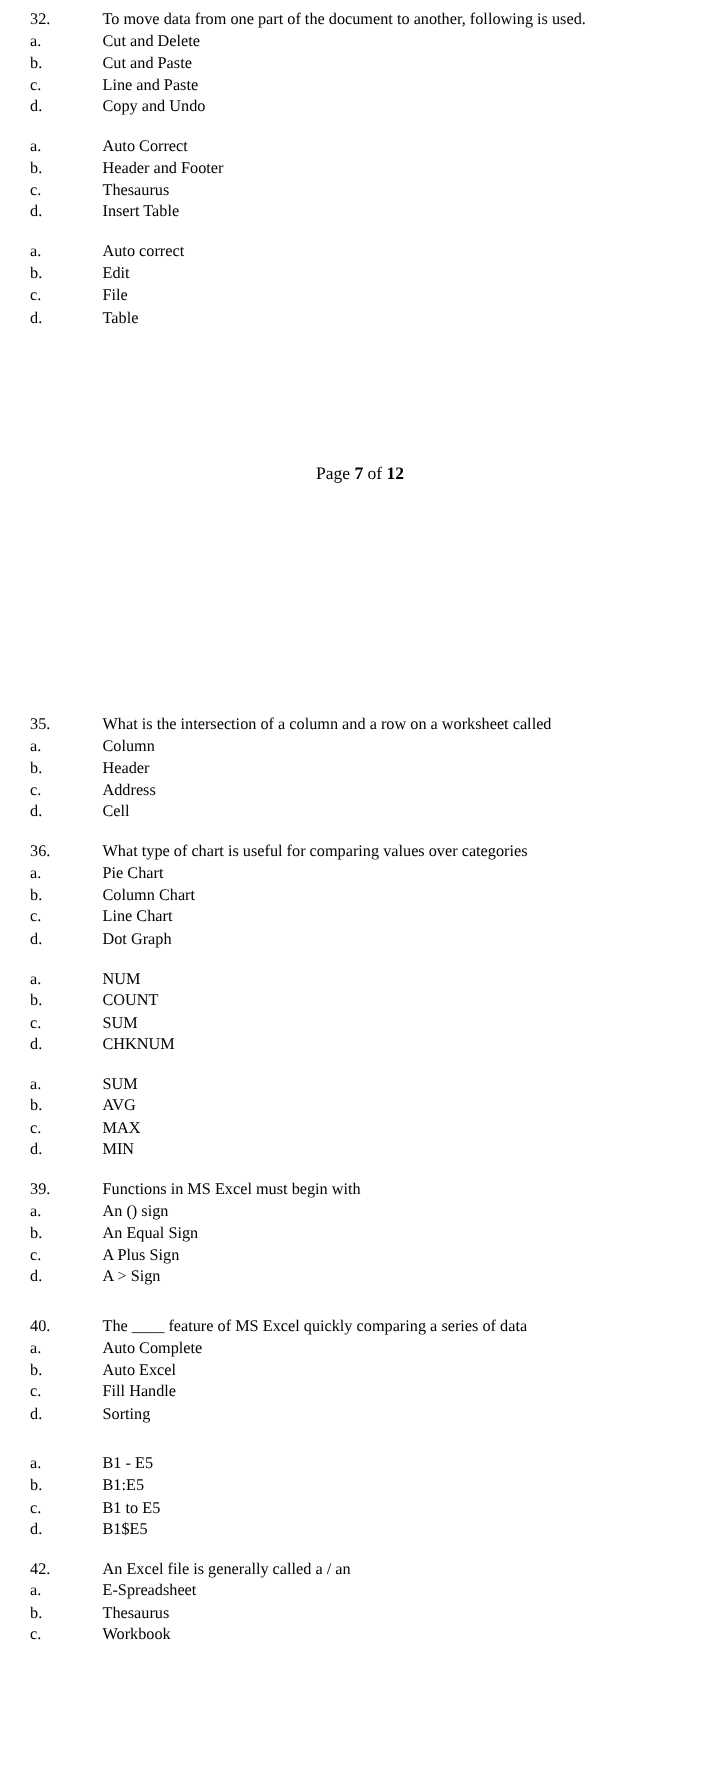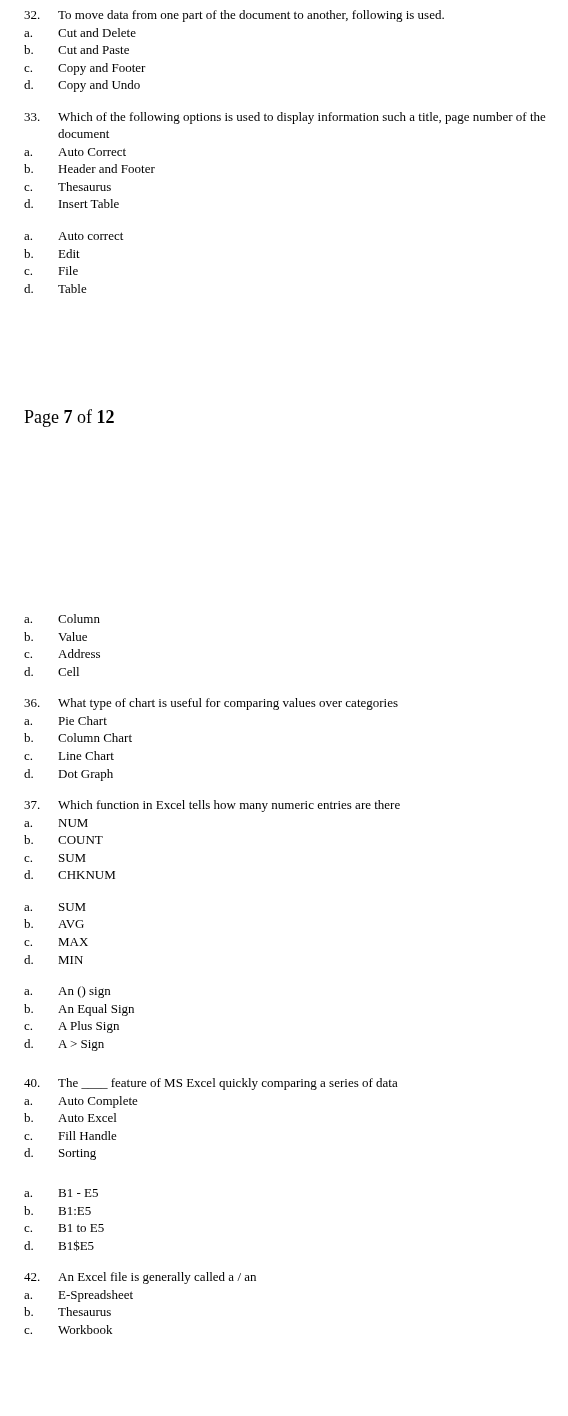--- a/index.html
+++ b/index.html
@@ -33,24 +33,25 @@
     display: flex;
     align-items: baseline;
     line-height: 1.35;
   }
   .q-label {
     width: 34px;
     flex-shrink: 0;
   }
   .q-text {
     flex: 1;
+    margin-left: 24px;
   }
   .page-footer {
-    text-align: left;
-    font-size: 18px;
+    text-align: center;
+    font-size: 14px;
     padding-top: 96px;
   }
   .page-footer .b { font-weight: bold; }
 </style>
 </head>
 <body>
 
 <div id="root">
     <div class="page first">
       <div class="question-block">
@@ -61,32 +62,28 @@
         <div class="q-row">
           <div class="q-label">a.</div>
           <div class="q-text">Cut and Delete</div>
         </div>
         <div class="q-row">
           <div class="q-label">b.</div>
           <div class="q-text">Cut and Paste</div>
         </div>
         <div class="q-row">
           <div class="q-label">c.</div>
-          <div class="q-text">Copy and Footer</div>
+          <div class="q-text">Line and Paste</div>
         </div>
         <div class="q-row">
           <div class="q-label">d.</div>
           <div class="q-text">Copy and Undo</div>
         </div>
       </div>
       <div class="question-block">
-        <div class="q-row">
-          <div class="q-label">33.</div>
-          <div class="q-text">Which of the following options is used to display information such a title, page number of the document</div>
-        </div>
         <div class="q-row">
           <div class="q-label">a.</div>
           <div class="q-text">Auto Correct</div>
         </div>
         <div class="q-row">
           <div class="q-label">b.</div>
           <div class="q-text">Header and Footer</div>
         </div>
         <div class="q-row">
           <div class="q-label">c.</div>
@@ -114,26 +111,30 @@
           <div class="q-label">d.</div>
           <div class="q-text">Table</div>
         </div>
       </div>
       <div class="page-footer"><span>Page </span><span class="b">7</span><span> of </span><span class="b">12</span></div>
     </div>
     <div class="gap"></div>
     <div class="page second">
       <div class="question-block">
         <div class="q-row">
+          <div class="q-label">35.</div>
+          <div class="q-text">What is the intersection of a column and a row on a worksheet called</div>
+        </div>
+        <div class="q-row">
           <div class="q-label">a.</div>
           <div class="q-text">Column</div>
         </div>
         <div class="q-row">
           <div class="q-label">b.</div>
-          <div class="q-text">Value</div>
+          <div class="q-text">Header</div>
         </div>
         <div class="q-row">
           <div class="q-label">c.</div>
           <div class="q-text">Address</div>
         </div>
         <div class="q-row">
           <div class="q-label">d.</div>
           <div class="q-text">Cell</div>
         </div>
       </div>
@@ -154,24 +155,20 @@
           <div class="q-label">c.</div>
           <div class="q-text">Line Chart</div>
         </div>
         <div class="q-row">
           <div class="q-label">d.</div>
           <div class="q-text">Dot Graph</div>
         </div>
       </div>
       <div class="question-block">
         <div class="q-row">
-          <div class="q-label">37.</div>
-          <div class="q-text">Which function in Excel tells how many numeric entries are there</div>
-        </div>
-        <div class="q-row">
           <div class="q-label">a.</div>
           <div class="q-text">NUM</div>
         </div>
         <div class="q-row">
           <div class="q-label">b.</div>
           <div class="q-text">COUNT</div>
         </div>
         <div class="q-row">
           <div class="q-label">c.</div>
           <div class="q-text">SUM</div>
@@ -193,20 +190,24 @@
         <div class="q-row">
           <div class="q-label">c.</div>
           <div class="q-text">MAX</div>
         </div>
         <div class="q-row">
           <div class="q-label">d.</div>
           <div class="q-text">MIN</div>
         </div>
       </div>
       <div class="question-block" style="margin-bottom: 22px;">
+        <div class="q-row">
+          <div class="q-label">39.</div>
+          <div class="q-text">Functions in MS Excel must begin with</div>
+        </div>
         <div class="q-row">
           <div class="q-label">a.</div>
           <div class="q-text">An () sign</div>
         </div>
         <div class="q-row">
           <div class="q-label">b.</div>
           <div class="q-text">An Equal Sign</div>
         </div>
         <div class="q-row">
           <div class="q-label">c.</div>

